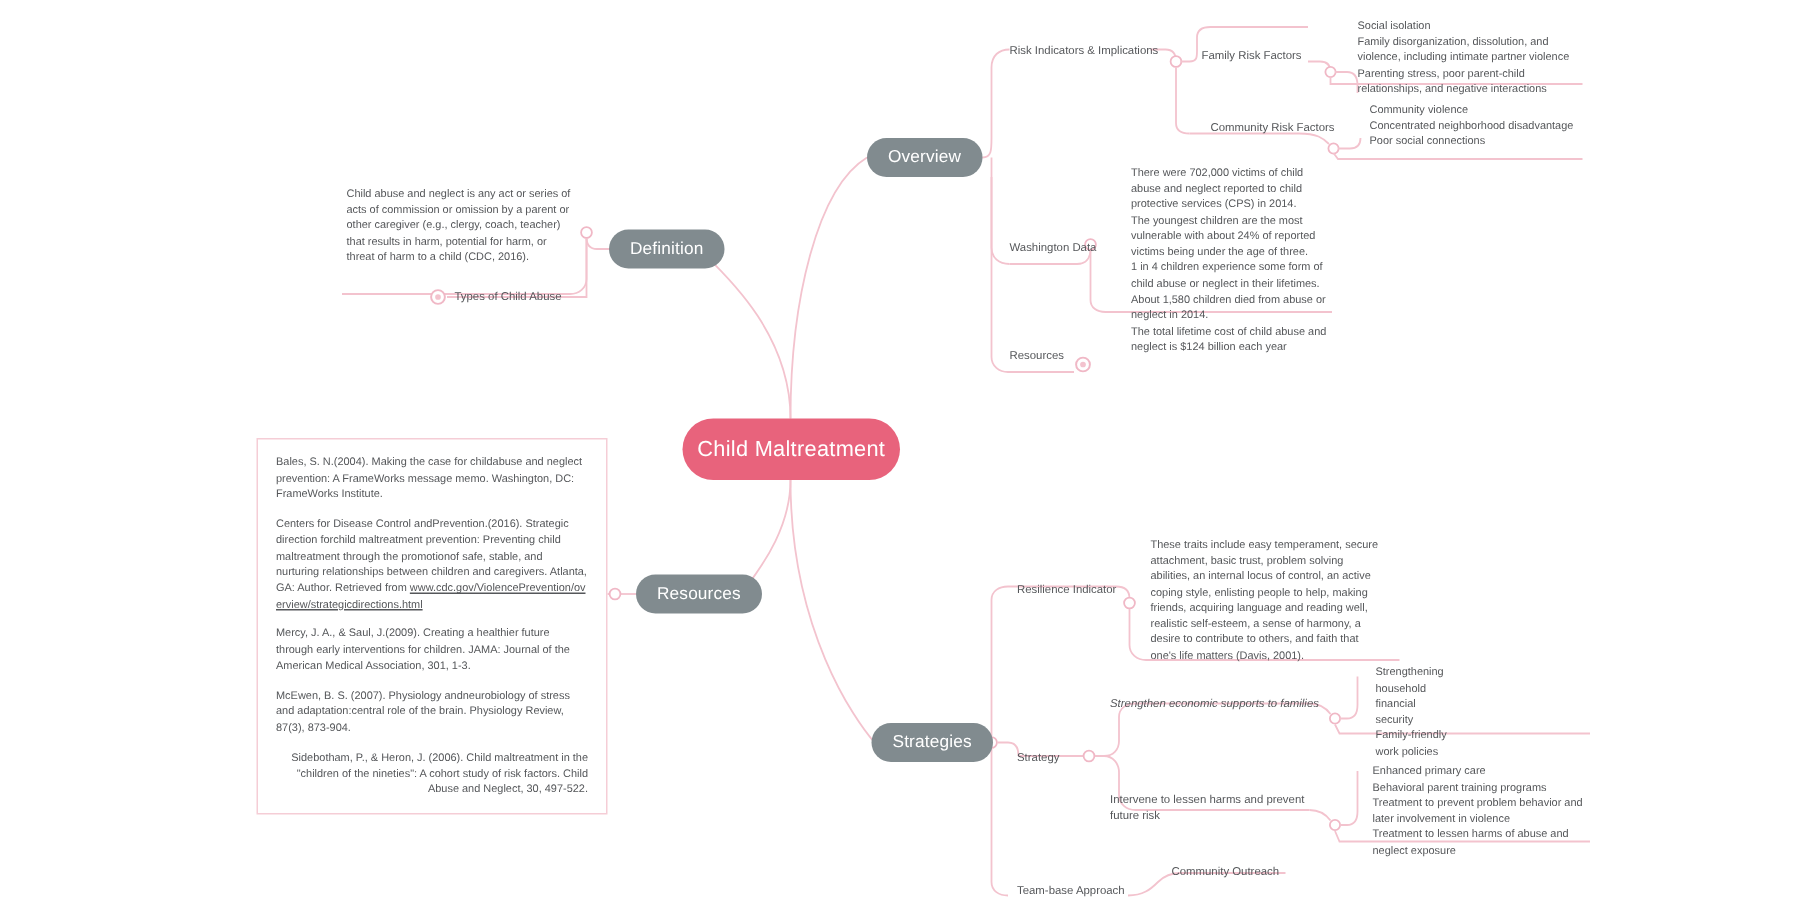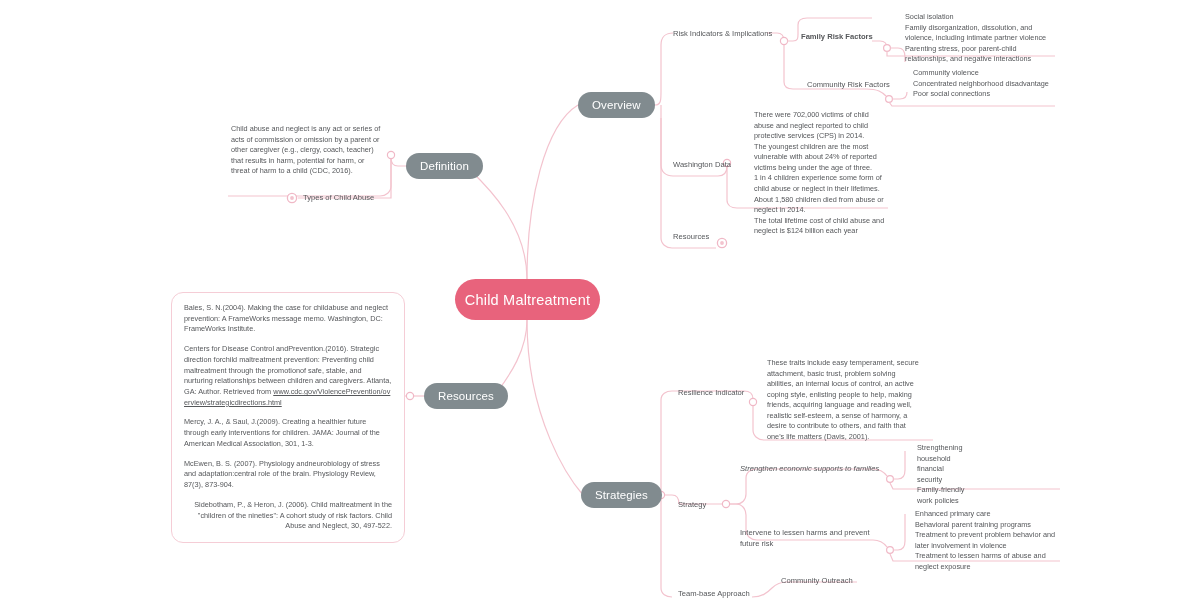--- a/index.html
+++ b/index.html
@@ -99,21 +99,21 @@
     color: #55575a;
     line-height: 1.45;
   }
   .note p {
     margin: 0;
   }
 
   
   .biblio-box {
     border: 1px solid #f5cdd6;
-    border-radius: 12px;
+    border-radius: 0;
     padding: 10px 12px;
     font-size: 7.3px;
     line-height: 1.47;
     color: #55575a;
     background: #ffffff;
   }
   .biblio-box p {
     margin: 0 0 9px 0;
   }
   .biblio-box p:last-child {
@@ -227,21 +227,21 @@
   </div>
 
   <div class="node branch" style="left:581px; top:482px;">
     <span>Strategies</span>
   </div>
 
   <div class="node topic" style="left:673px; top:28px;">
     <span>Risk Indicators &amp; Implications</span>
   </div>
 
-  <div class="node topic" style="left:801px; top:31px;font-weight:bold;">
+  <div class="node topic" style="left:801px; top:31px;">
     <span>Family Risk Factors</span>
   </div>
 
   <div class="node note" style="left:905px; top:12px; width:150px;">
     <p>Social isolation</p>
     <p>Family disorganization, dissolution, and violence, including intimate partner violence</p>
     <p>Parenting stress, poor parent-child relationships, and negative interactions</p>
   </div>
 
   <div class="node topic" style="left:807px; top:79px;">

